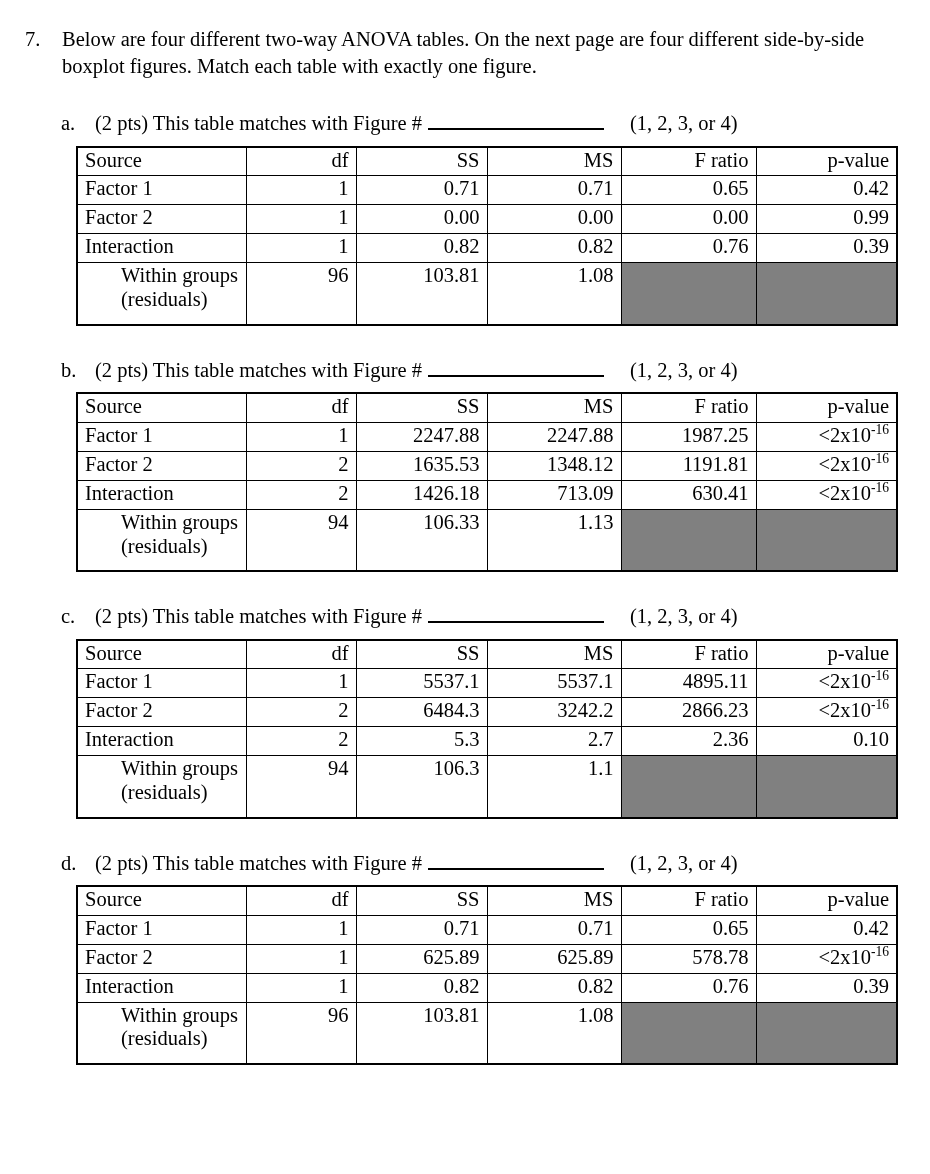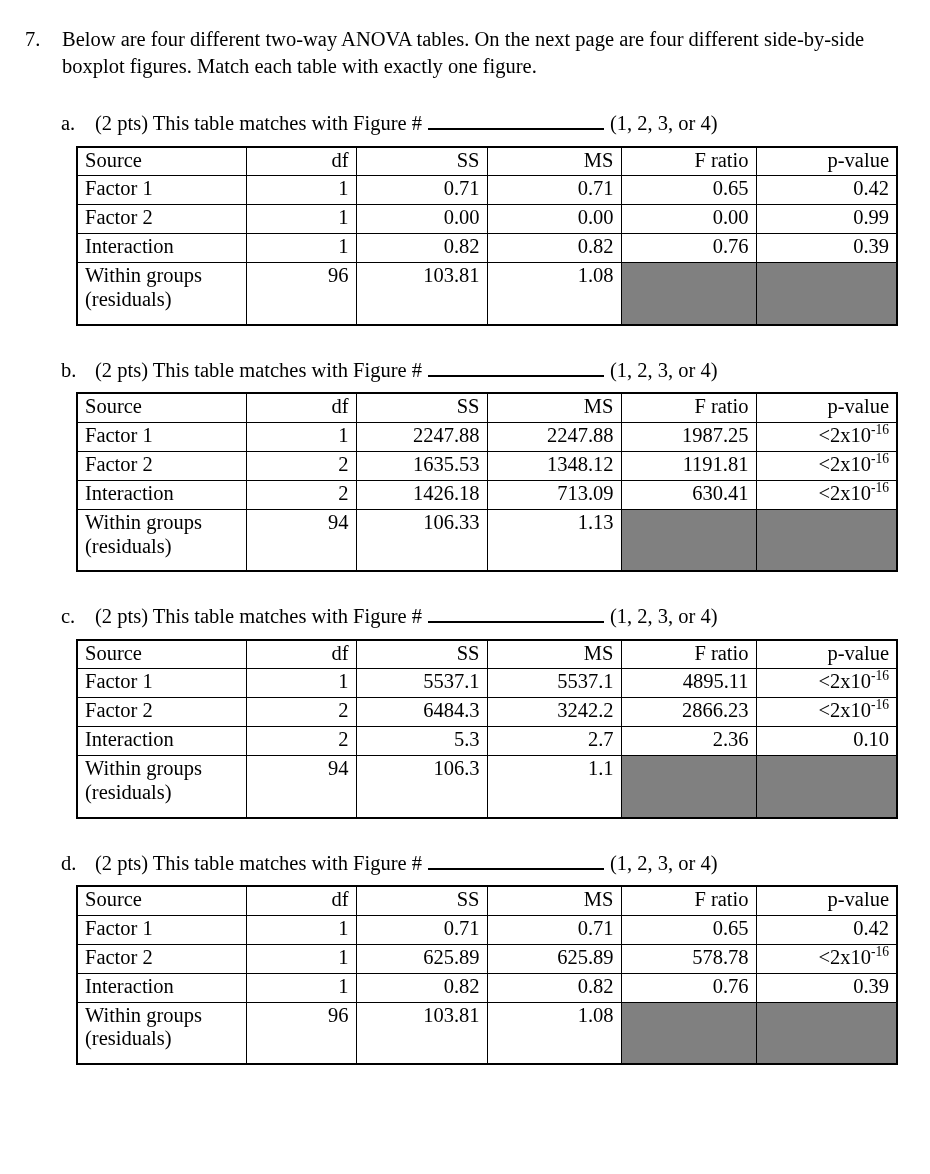--- a/index.html
+++ b/index.html
@@ -69,20 +69,21 @@
   .blank-rule {
     flex: 0 0 auto;
     width: 176px;
     border-bottom: 2px solid #000;
     height: 0.92em;
     margin: 0 6px 0 6px;
   }
   .part-suffix {
     flex: 0 0 auto;
     white-space: pre;
+    margin-left: 20px;
   }
 
   
   .anova-wrap {
     padding-left: 58px;
     margin-top: 9px;
   }
   table.anova {
     border-collapse: collapse;
     width: 820px;
@@ -119,20 +120,21 @@
   }
   table.anova td.shaded {
     background: #808080;
   }
   table.anova tr.residual-row td {
     height: 62px;
   }
   .resid-label {
     display: block;
     line-height: 1.16;
+    margin-left: 36px;
   }
   sup.sci {
     font-size: 0.66em;
     vertical-align: super;
     line-height: 0;
   }
 </style>
 </head>
 <body>
 

